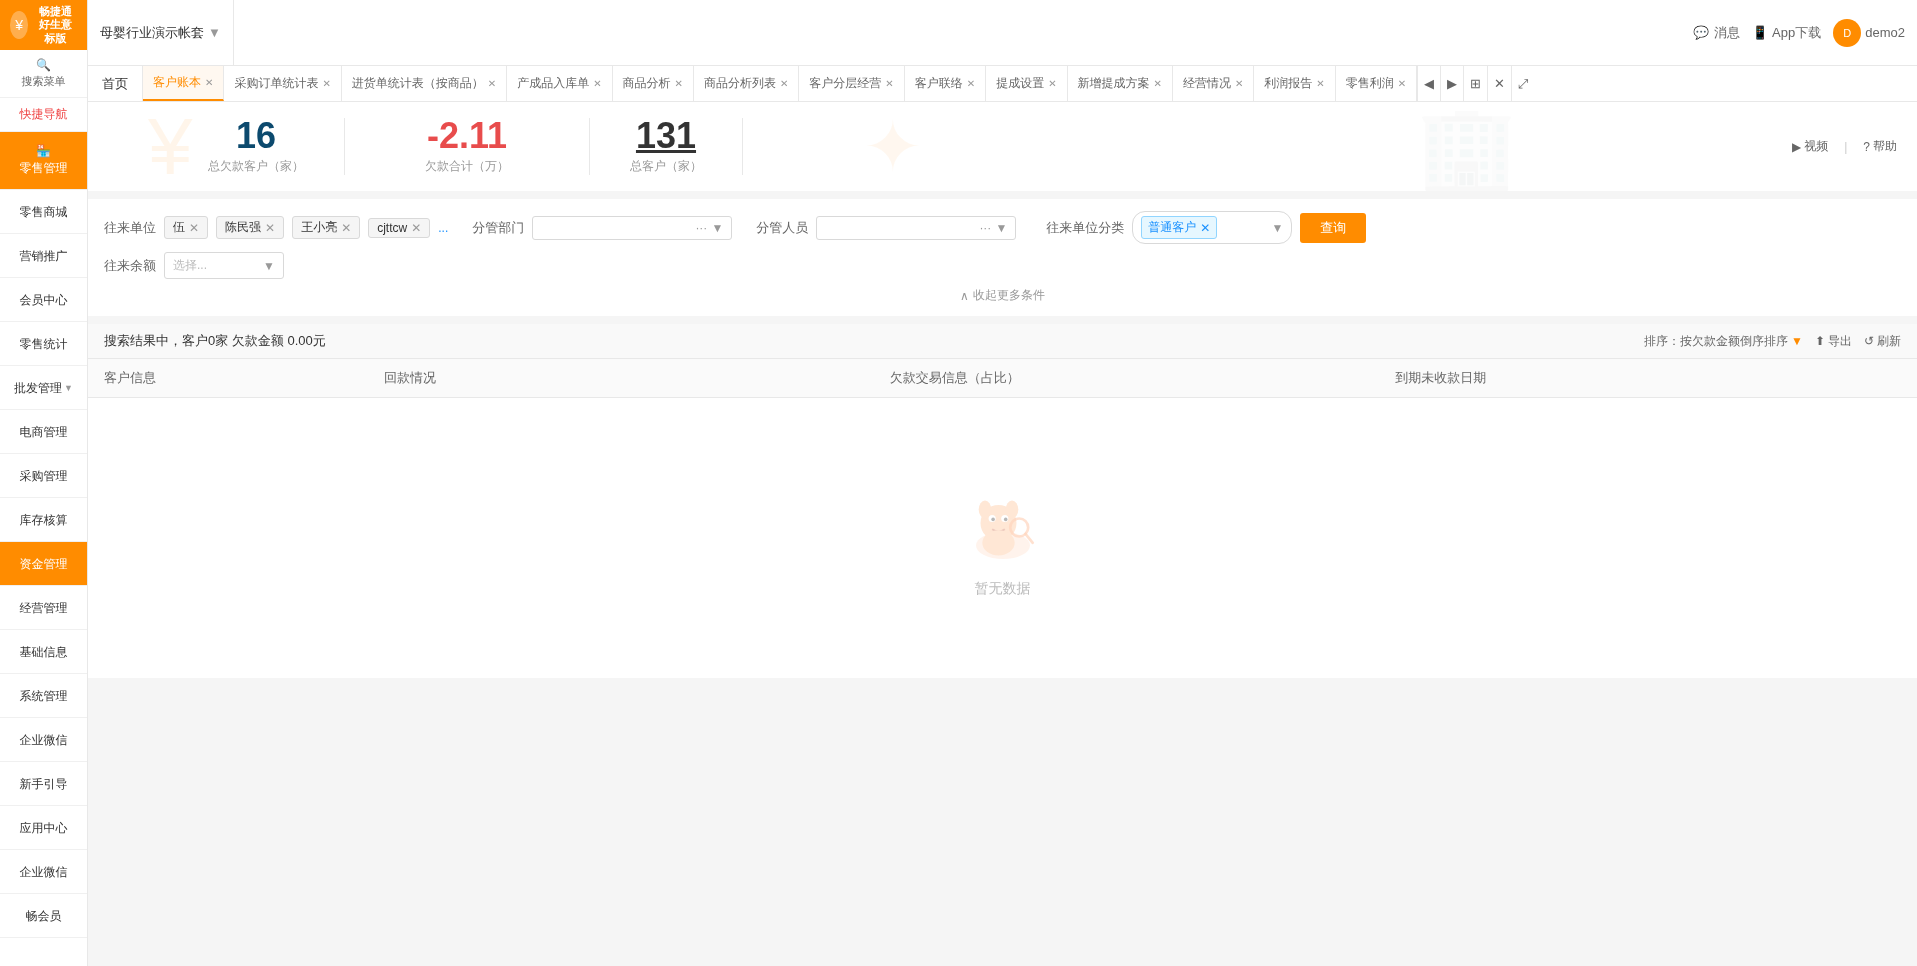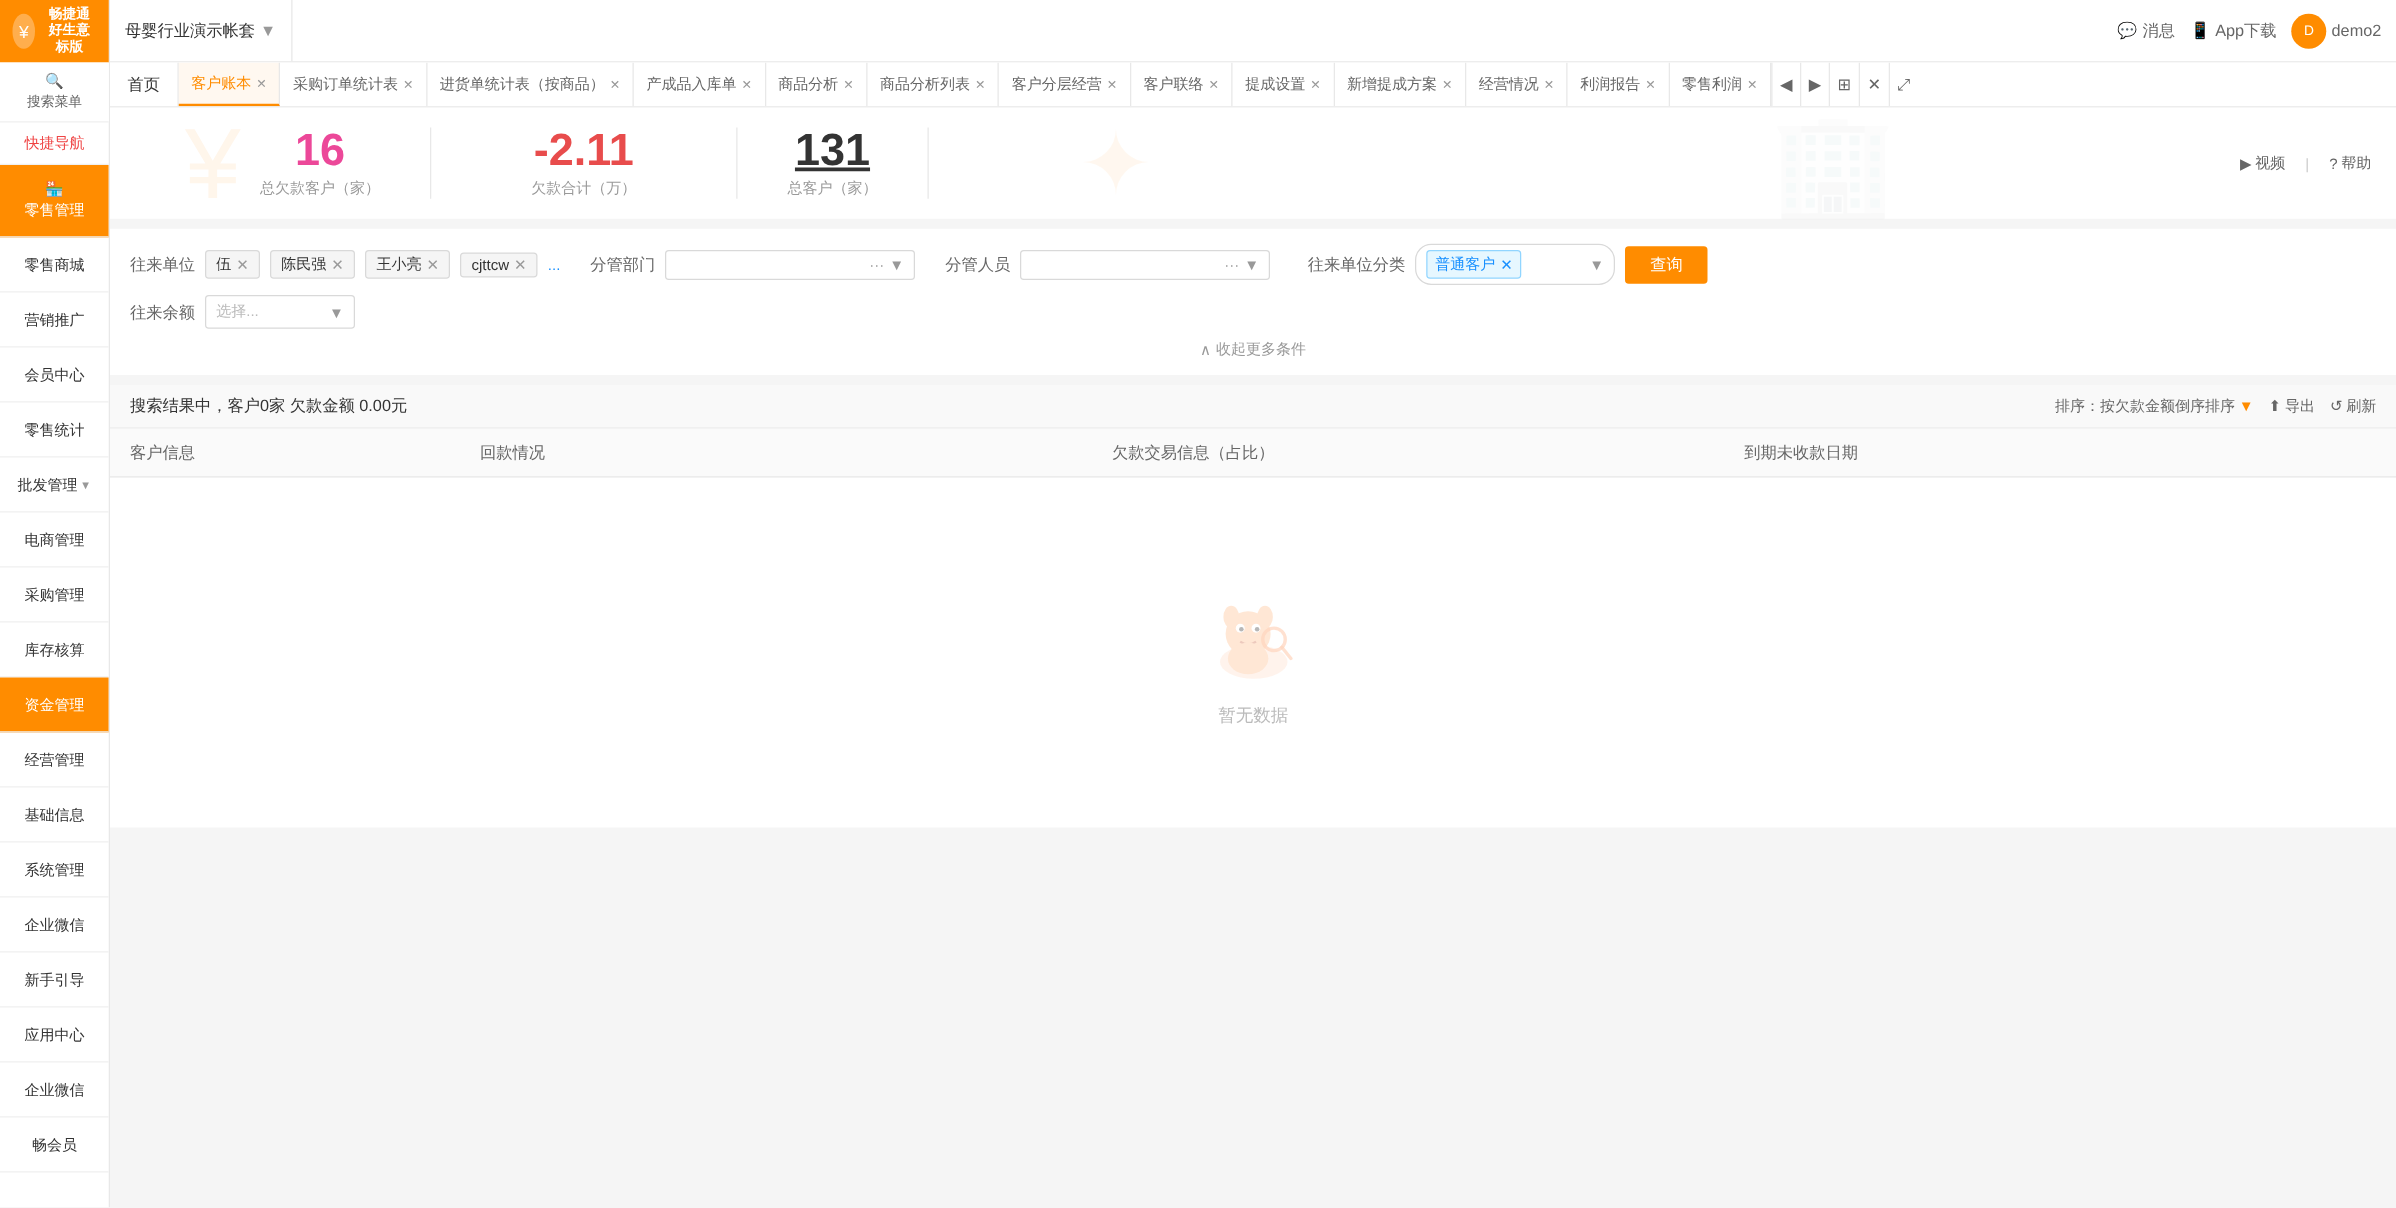--- a/index.html
+++ b/index.html
@@ -16,21 +16,21 @@
     .sidebar-search-btn { width: 100%; text-align: center; color: #666; font-size: 12px; cursor: pointer; }
     .sidebar-nav-btn { padding: 8px 4px; text-align: center; color: #ef4444; font-size: 12px; cursor: pointer; border-bottom: 1px solid #f0f0f0; }
     .sidebar-item { padding: 12px 10px; text-align: center; color: #333; font-size: 12px; cursor: pointer; border-bottom: 1px solid #f0f0f0; }
     .sidebar-item.active { background: #ff8c00; color: #fff; }
     .sidebar-item-label { margin-top: 2px; }
     
     
     .main-content { flex: 1; display: flex; flex-direction: column; overflow: hidden; }
     
     
-    .top-nav { background: #fff; border-bottom: 1px solid #e8e8e8; display: flex; align-items: center; padding: 0; height: 50px; flex-shrink: 0; }
+    .top-nav { background: #fff; border-bottom: 1px solid #e8e8e8; display: flex; align-items: center; padding: 0; height: 66px; flex-shrink: 0; }
     .top-nav-header { display: flex; align-items: center; height: 100%; }
     .dropdown-toggle { padding: 0 12px; height: 100%; display: flex; align-items: center; gap: 4px; cursor: pointer; font-size: 13px; border-right: 1px solid #e8e8e8; }
     .top-right-actions { margin-left: auto; display: flex; align-items: center; gap: 12px; padding-right: 12px; flex-shrink: 0; }
     .top-right-btn { display: flex; align-items: center; gap: 4px; cursor: pointer; color: #666; font-size: 13px; }
     .avatar { width: 28px; height: 28px; border-radius: 50%; background: #ff8c00; display: flex; align-items: center; justify-content: center; color: #fff; font-size: 11px; }
     
     
     .tab-bar { background: #fff; display: flex; align-items: center; border-bottom: 1px solid #e8e8e8; height: 36px; flex-shrink: 0; overflow: hidden; }
     .tab-item { display: flex; align-items: center; padding: 0 10px; height: 100%; cursor: pointer; font-size: 12px; color: #666; white-space: nowrap; border-right: 1px solid #e8e8e8; gap: 4px; flex-shrink: 0; }
     .tab-item.active { color: #ff8c00; background: #fff8f0; border-bottom: 2px solid #ff8c00; }
@@ -38,21 +38,21 @@
     .tab-home { padding: 0 14px; height: 100%; display: flex; align-items: center; cursor: pointer; color: #333; font-size: 13px; border-right: 1px solid #e8e8e8; flex-shrink: 0; }
     .tab-nav-btn { padding: 0 6px; height: 100%; display: flex; align-items: center; cursor: pointer; color: #666; border-left: 1px solid #e8e8e8; flex-shrink: 0; }
     
     
     .page-content { flex: 1; overflow-y: auto; background: #f5f5f5; padding: 0; }
     
     
     .stats-section { background: #fff; display: flex; align-items: center; padding: 16px 20px; margin-bottom: 8px; position: relative; }
     .stat-block { display: flex; flex-direction: column; align-items: center; justify-content: center; padding: 0 40px; border-right: 1px solid #e8e8e8; }
     .stat-block:last-child { border-right: none; }
-    .stat-number { font-size: 36px; font-weight: bold; color: #ec4899; line-height: 1; }
+    .stat-number { font-size: 36px; font-weight: bold; color: #0c4a6e; line-height: 1; }
     .stat-number.negative { color: #e84c4c; }
     .stat-number.black { color: #333; text-decoration: underline; }
     .stat-label { font-size: 12px; color: #999; margin-top: 4px; }
     .video-help { margin-left: auto; display: flex; gap: 16px; align-items: center; font-size: 12px; color: #666; }
     .video-help span { cursor: pointer; display: flex; align-items: center; gap: 3px; }
     
     
     .filter-section { background: #fff; padding: 12px 16px; margin-bottom: 8px; }
     .filter-row { display: flex; align-items: center; gap: 8px; margin-bottom: 8px; flex-wrap: wrap; }
     .filter-label { color: #666; font-size: 13px; flex-shrink: 0; }

